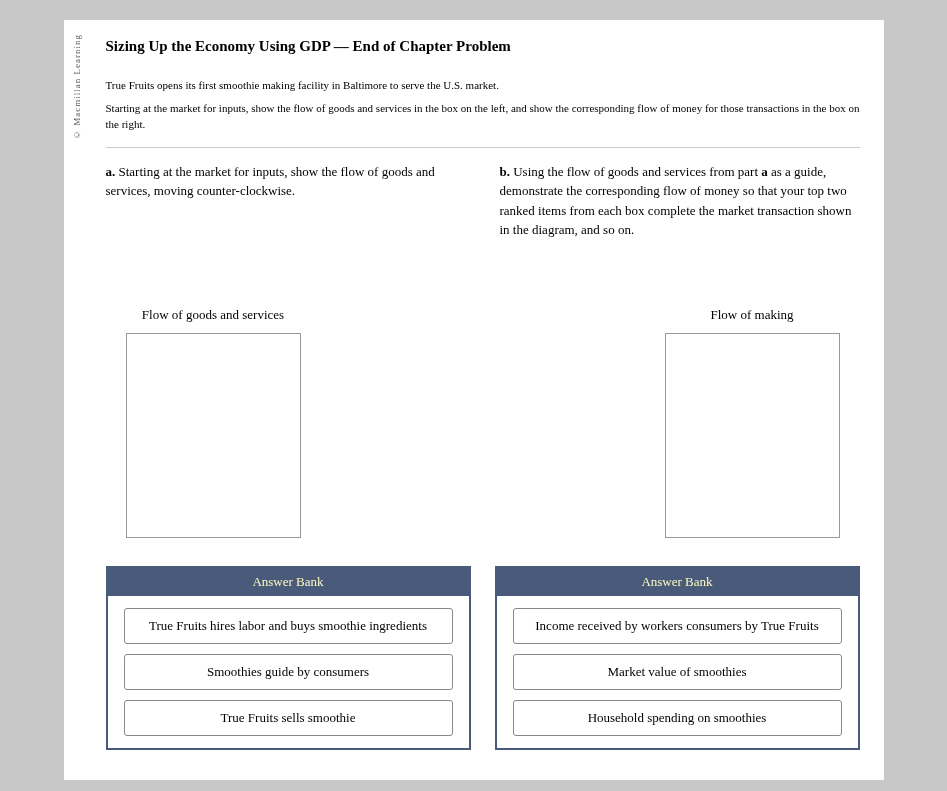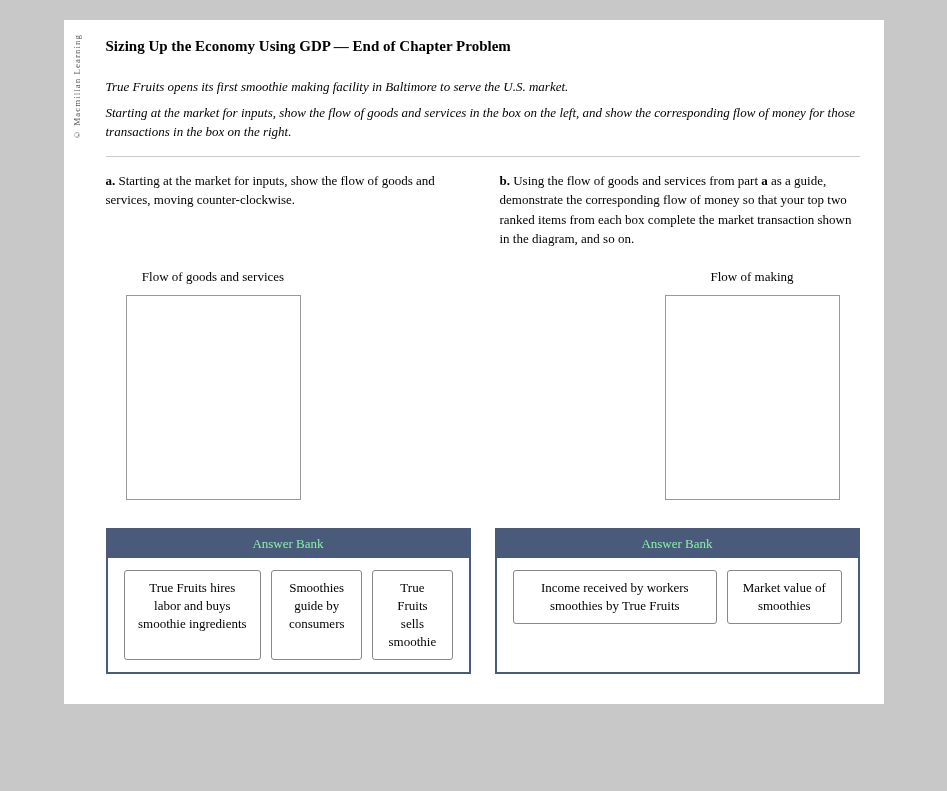--- a/index.html
+++ b/index.html
@@ -32,24 +32,23 @@
     }
     .main-content {
       margin-left: 18px;
     }
     .title {
       font-size: 15px;
       font-weight: bold;
       margin-bottom: 22px;
     }
     .intro-text {
-      font-size: 13px;
+      font-size: 11px;
       line-height: 1.5;
       margin-bottom: 6px;
-      font-style: italic;
     }
     .divider {
       border: none;
       border-top: 1px solid #ccc;
       margin: 14px 0 14px 0;
     }
     .two-col-instructions {
       display: flex;
       gap: 34px;
       margin-bottom: 20px;
@@ -68,48 +67,49 @@
     .diagram-box-container {
       display: flex;
       flex-direction: column;
       align-items: center;
       gap: 6px;
     }
     .diagram-label {
       font-size: 13px;
       margin-bottom: 4px;
       text-align: center;
+      margin-top: 47px;
     }
     .diagram-box {
       width: 175px;
       height: 205px;
       border: 1.5px solid #999;
       background: #fff;
     }
     .answer-banks-row {
       display: flex;
       gap: 24px;
       justify-content: space-between;
     }
     .answer-bank-container {
       flex: 1;
       border: 2px solid #4a5a7a;
     }
     .answer-bank-header {
       background: #4a5a7a;
-      color: #86efac;
+      color: #fef9c3;
       text-align: center;
       padding: 6px 0;
       font-size: 13px;
       font-weight: normal;
     }
     .answer-bank-items {
       padding: 12px 16px;
       display: flex;
-      flex-direction: row;
+      flex-direction: column;
       gap: 10px;
       background: #fff;
     }
     .answer-item {
       border: 1.5px solid #888;
       border-radius: 3px;
       padding: 8px 12px;
       font-size: 13px;
       text-align: center;
       cursor: pointer;
@@ -153,19 +153,20 @@
         <div class="answer-bank-header">Answer Bank</div>
         <div class="answer-bank-items">
           <div class="answer-item">True Fruits hires labor and buys smoothie ingredients</div>
           <div class="answer-item">Smoothies guide by consumers</div>
           <div class="answer-item">True Fruits sells smoothie</div>
         </div>
       </div>
       <div class="answer-bank-container">
         <div class="answer-bank-header">Answer Bank</div>
         <div class="answer-bank-items">
-          <div class="answer-item">Income received by workers smoothies by True Fruits</div>
+          <div class="answer-item">Income received by workers consumers by True Fruits</div>
           <div class="answer-item">Market value of smoothies</div>
+          <div class="answer-item">Household spending on smoothies</div>
         </div>
       </div>
     </div>
   </div>
 </div>
 
 </body></html>

